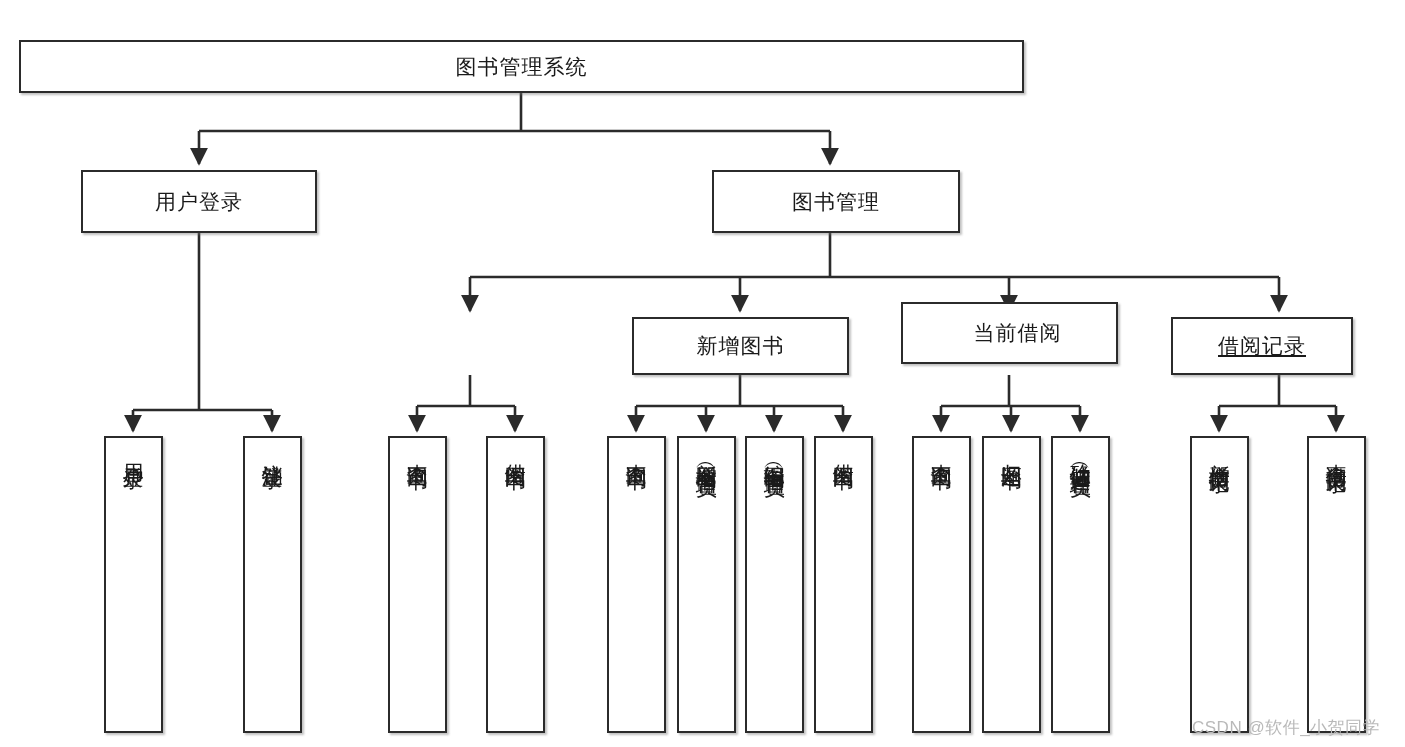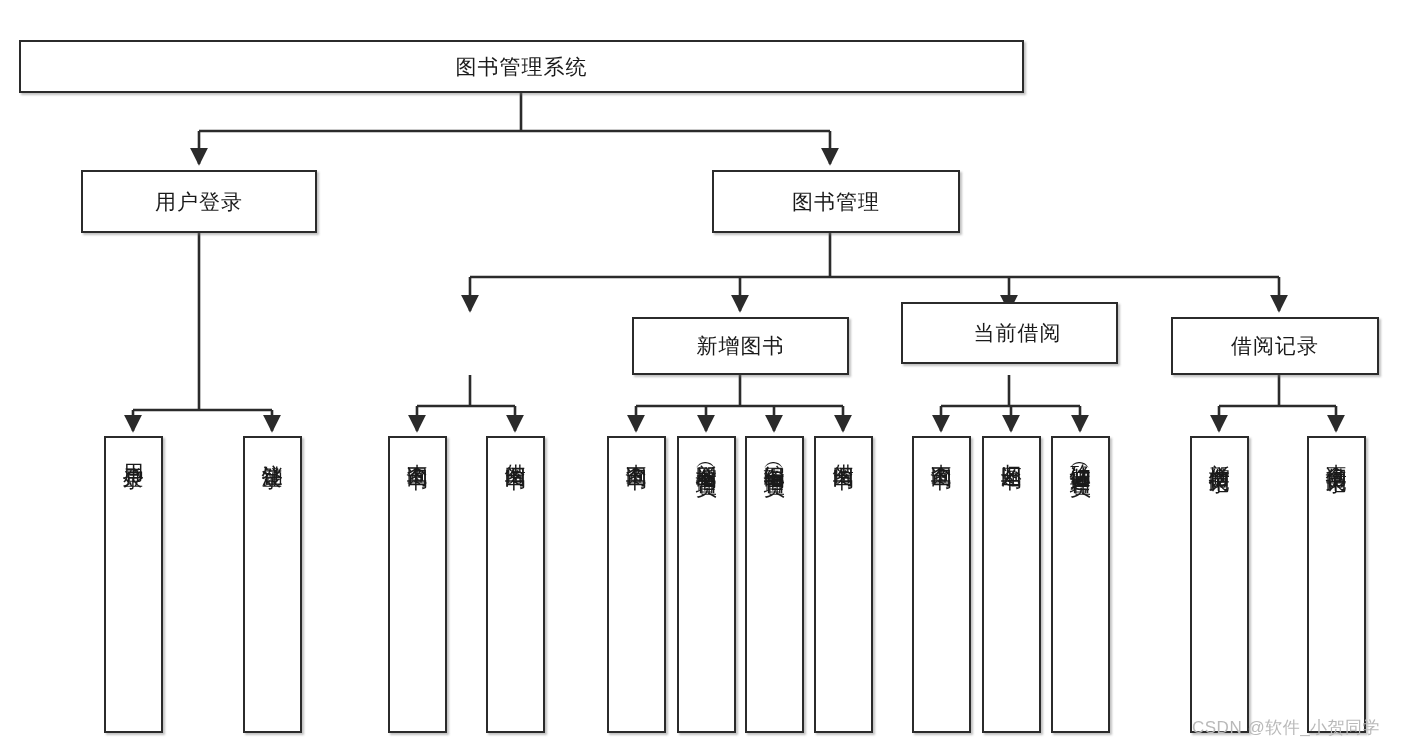--- a/index.html
+++ b/index.html
@@ -127,21 +127,21 @@
   <div class="node horiz" style="left:712px;top:170px;width:248px;height:63px;">
     <span>图书管理</span>
   </div>
 
   <div class="node horiz" style="left:632px;top:317px;width:217px;height:58px;">
     <span>新增图书</span>
   </div>
   <div class="node horiz" style="left:901px;top:302px;width:217px;height:62px;padding-left:16px;">
     <span>当前借阅</span>
   </div>
-  <div class="node horiz" style="left:1171px;top:317px;width:208px;height:58px;">
+  <div class="node horiz" style="left:1171px;top:317px;width:182px;height:58px;text-decoration:underline;">
     <span>借阅记录</span>
   </div>
 
   <div class="node vert" style="left:104px;top:436px;width:59px;height:297px;">
     <span class="vtext">用户登录</span>
   </div>
   <div class="node vert" style="left:243px;top:436px;width:59px;height:297px;">
     <span class="vtext">注销登录</span>
   </div>
 

